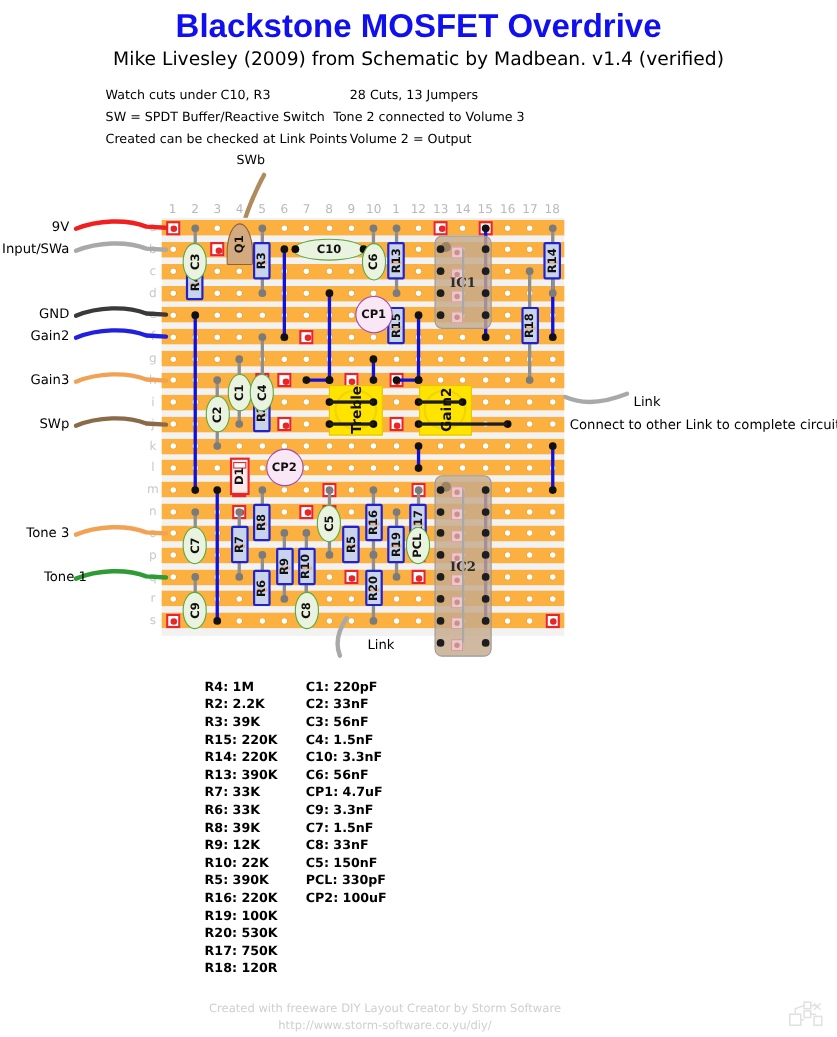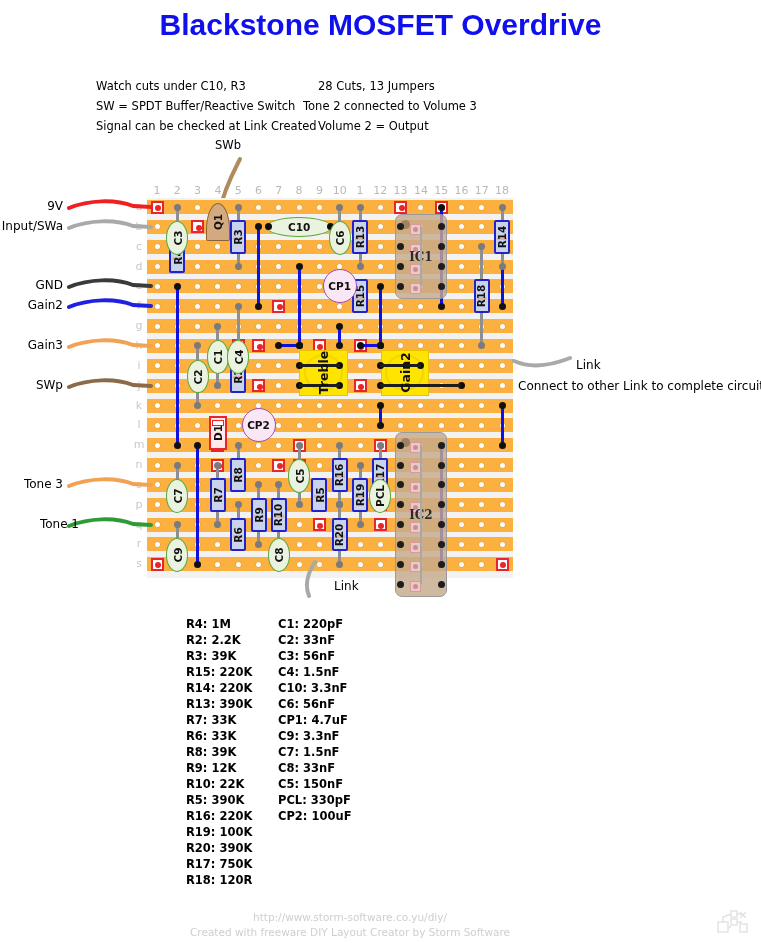--- a/index.html
+++ b/index.html
@@ -167,24 +167,25 @@
     font-size:10.5px;color:#cfcfcf;font-family:"DejaVu Sans",sans-serif;line-height:15px;
   }
   .logo{position:absolute;left:716px;top:908px;width:34px;height:28px;opacity:.45;}
 </style>
 </head>
 <body>
 
 <div id="page">
 
   <div class="title">Blackstone MOSFET Overdrive</div>
+  <div class="subtitle">Mike Livesley (2009) from Schematic by Madbean. v1.4 (verified)</div>
 
   <div class="note" style="left:96px;top:79px;">Watch cuts under C10, R3</div>
   <div class="note" style="left:96px;top:99px;">SW = SPDT Buffer/Reactive Switch</div>
-  <div class="note" style="left:96px;top:119px;">Signal can be checked at Link Created</div>
+  <div class="note" style="left:96px;top:119px;">Created can be checked at Link Points</div>
   <div class="note" style="left:318px;top:79px;">28 Cuts, 13 Jumpers</div>
   <div class="note" style="left:303px;top:99px;">Tone 2 connected to Volume 3</div>
   <div class="note" style="left:318px;top:119px;">Volume 2 = Output</div>
   <div class="swb-label">SWb</div>
 
   <svg style="position:absolute;left:190px;top:155px;width:70px;height:60px;">
     <path d="M30,55 C34,34 44,16 50,4" stroke="#B08B5E" stroke-width="4" fill="none" stroke-linecap="round"></path>
   </svg>
 
   <div id="board">
@@ -1048,43 +1049,43 @@
       <div>R14: 220K</div>
       <div>R13: 390K</div>
       <div>R7: 33K</div>
       <div>R6: 33K</div>
       <div>R8: 39K</div>
       <div>R9: 12K</div>
       <div>R10: 22K</div>
       <div>R5: 390K</div>
       <div>R16: 220K</div>
       <div>R19: 100K</div>
-      <div>R20: 390K</div>
+      <div>R20: 530K</div>
       <div>R17: 750K</div>
       <div>R18: 120R</div>
     </div>
   <div class="plist" style="left:278px;top:616px;">
       <div>C1: 220pF</div>
       <div>C2: 33nF</div>
       <div>C3: 56nF</div>
       <div>C4: 1.5nF</div>
       <div>C10: 3.3nF</div>
       <div>C6: 56nF</div>
       <div>CP1: 4.7uF</div>
       <div>C9: 3.3nF</div>
       <div>C7: 1.5nF</div>
       <div>C8: 33nF</div>
       <div>C5: 150nF</div>
       <div>PCL: 330pF</div>
       <div>CP2: 100uF</div>
     </div>
 
   <div class="footer">
+    <div>Created with freeware DIY Layout Creator by Storm Software</div>
     <div>http://www.storm-software.co.yu/diy/</div>
-    <div>Created with freeware DIY Layout Creator by Storm Software</div>
   </div>
   <svg class="logo" viewBox="0 0 34 28">
     <g stroke="#bdbdbd" fill="none" stroke-width="1.4">
       <rect x="2" y="14" width="10" height="10"></rect>
       <rect x="15" y="3" width="6" height="6"></rect>
       <rect x="15" y="11" width="6" height="6"></rect>
       <path d="M24,4 L30,10 M30,4 L24,10"></path>
       <path d="M12,19 L15,19 M21,6 L26,6 M21,14 L26,14 M7,14 L7,9 L15,6"></path>
       <rect x="24" y="16" width="7" height="8"></rect>
     </g>

